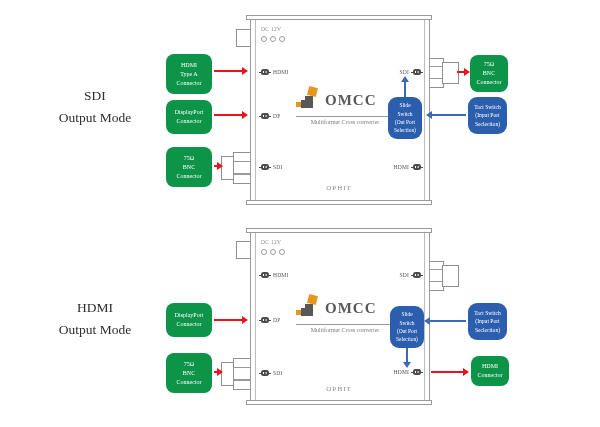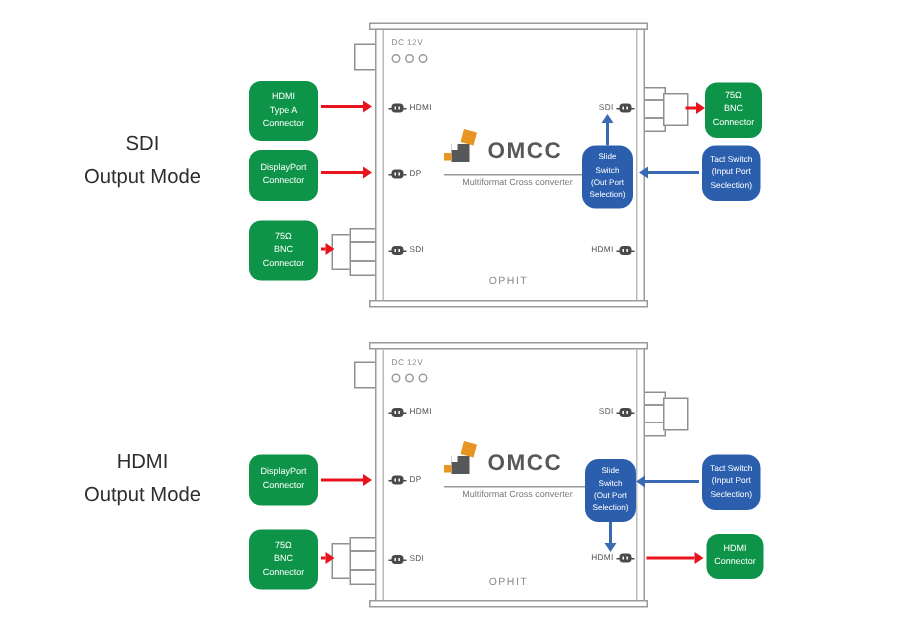--- a/index.html
+++ b/index.html
@@ -1,17 +1,17 @@
 <!DOCTYPE html>
 <html style="--green: #0d9448; --blue: #2b5fae; --red: #e8131c; --arrow_blue: #3b6ab5; --logo_orange: #e89420; --logo_gray: #57585a;"><head>
 <meta charset="utf-8">
 <style>
   html,body{margin:0;padding:0;background:#fff;}
   .stage{position:relative;width:600px;height:427px;background:#fff;overflow:hidden;
-         font-family:Liberation Sans, sans-serif;}
+         font-family:Liberation Serif, serif;}
   
   .mode{position:absolute;width:130px;text-align:center;font-size:13.5px;color:#2e2e2e;}
   
   .lid{position:absolute;height:3px;background:#fff;border:1px solid #9a9a9a;}
   .dev-body{position:absolute;background:#fff;border:1px solid #9a9a9a;}
   .rail-l{position:absolute;left:4px;top:0;bottom:0;width:0;border-left:1px solid #bcbcbc;}
   .rail-r{position:absolute;right:4px;top:0;bottom:0;width:0;border-right:1px solid #bcbcbc;}
   .dc-label{position:absolute;font-size:5.5px;color:#8a8a8a;letter-spacing:.3px;}
   .dc-dots{position:absolute;display:flex;gap:3px;}
   .dot{width:4px;height:4px;border:1px solid #9c9c9c;border-radius:50%;background:#fff;}

